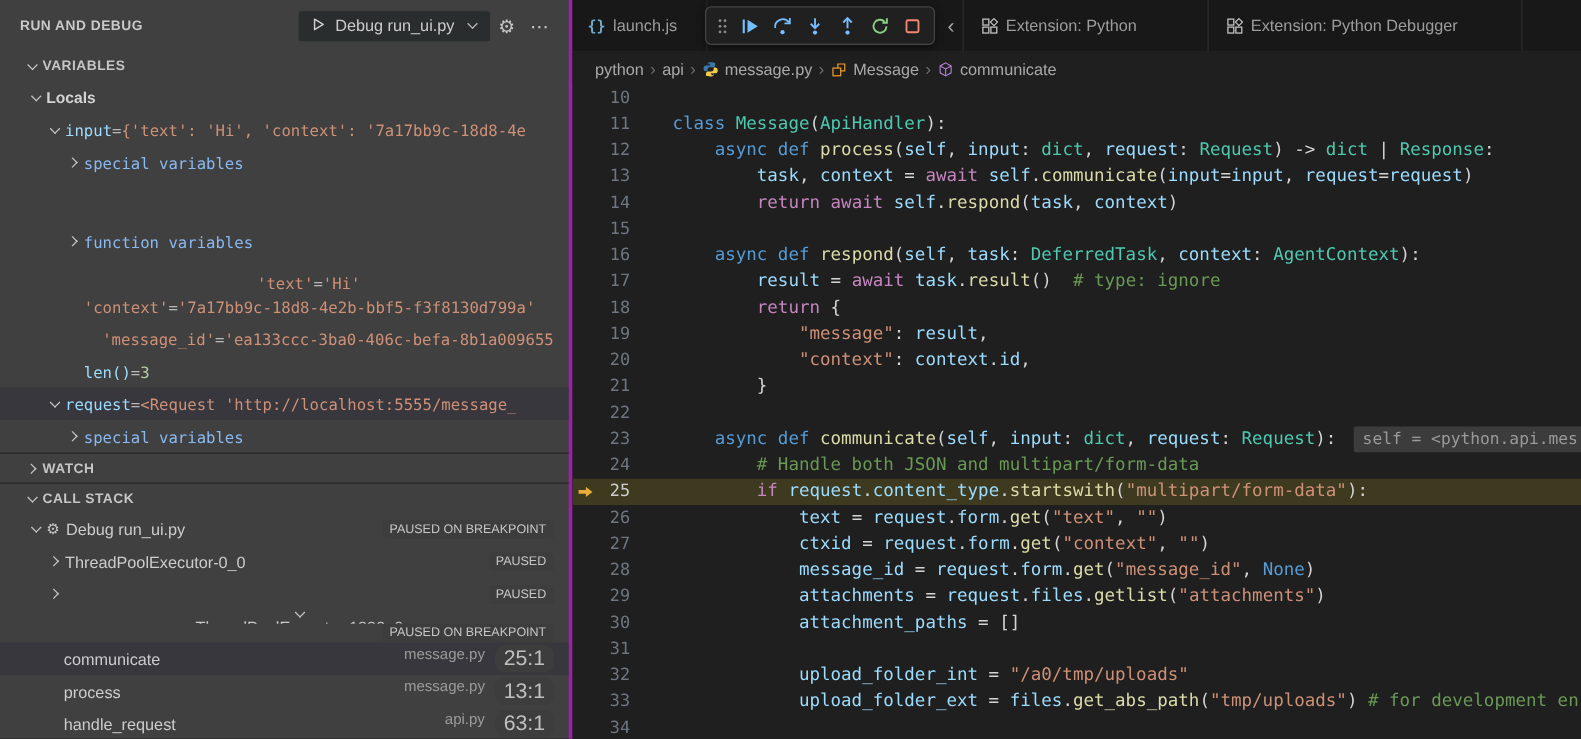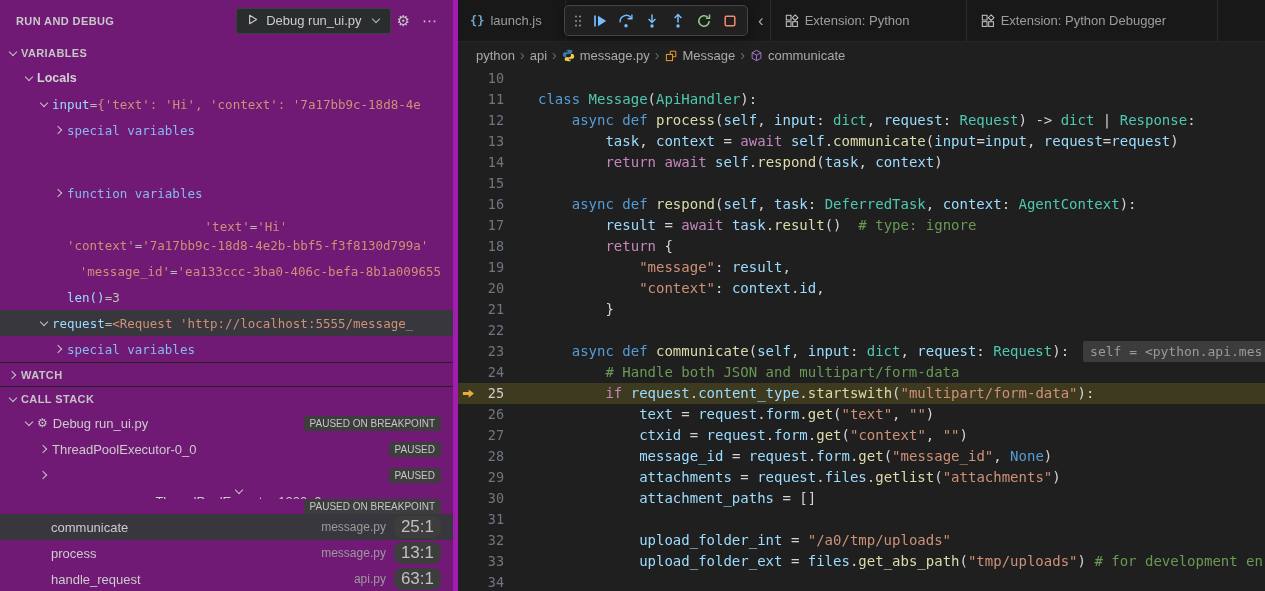--- a/index.html
+++ b/index.html
@@ -1,46 +1,46 @@
 <!DOCTYPE html>
 <html><head>
 <meta charset="utf-8">
 <style>
   *{box-sizing:border-box;margin:0;padding:0}
   html,body{width:1265px;height:591px;overflow:hidden}
   body{background:#1f1f1f;font-family:"Liberation Sans",sans-serif;color:#ccc;font-size:13px}
   .app{display:flex;width:1265px;height:591px}
 
   
-  .sidebar{width:458px;min-width:458px;background:#701a75;border-right:5px solid #a21caf;overflow:hidden}
+  .sidebar{width:458px;min-width:458px;background:#404040;border-right:3px solid #a21caf;overflow:hidden}
   .sidebar-header{height:41px;display:flex;align-items:center;padding:0 10px 0 16px}
   .sidebar-title{font-size:11px;font-weight:700;letter-spacing:.4px;color:#c9c9c9;white-space:nowrap}
   .launch-dropdown{display:flex;align-items:center;gap:7px;background:#2a2d2e;border:1px solid #3f3f3f;border-radius:3px;height:26px;padding:0 9px;color:#cccccc;margin-left:auto;cursor:pointer;white-space:nowrap}
   .dd-chev{width:10px;height:10px;display:inline-flex;align-items:center;justify-content:center;margin-left:2px}
   .dd-chev::before{content:'';width:5px;height:5px;border-right:1.3px solid #bbb;border-bottom:1.3px solid #bbb;transform:rotate(45deg);margin-top:-3px}
   .hdr-icon{color:#c5c5c5;font-size:15px;padding:0 6px;cursor:pointer}
-  .section-header{display:flex;align-items:center;height:24px;font-size:11px;font-weight:700;letter-spacing:.4px;color:#c5c5c5;padding-left:5px;cursor:pointer}
+  .section-header{display:flex;align-items:center;height:24px;font-size:11px;font-weight:700;letter-spacing:.4px;color:#c5c5c5;padding-left:18px;cursor:pointer}
   .section-header.bordered{border-top:1px solid #242424}
   .chev{width:16px;min-width:16px;height:16px;display:inline-flex;align-items:center;justify-content:center}
   .chev.down::before{content:'';width:5px;height:5px;border-right:1.3px solid #c5c5c5;border-bottom:1.3px solid #c5c5c5;transform:rotate(45deg);margin-top:-2px}
   .chev.right::before{content:'';width:5px;height:5px;border-right:1.3px solid #c5c5c5;border-bottom:1.3px solid #c5c5c5;transform:rotate(-45deg);margin-left:-2px}
   .chev.none::before{content:''}
   .trow{display:flex;align-items:center;height:26px;white-space:nowrap;overflow:hidden;cursor:pointer;padding-right:12px}
   .trow.selected{background:#37373d}
   .vtxt{font-family:"DejaVu Sans Mono","Liberation Mono",monospace;font-size:12.5px;display:flex;overflow:hidden}
   .v-scope{font-family:"Liberation Sans",sans-serif;font-weight:700;color:#d2d2d2;font-size:12.5px}
   .v-vname{color:#9CDCFE}
   .v-special{color:#8ab9f1}
   .v-eq{color:#b9b9b9}
   .v-vval{color:#CE9178}
   .v-strname{color:#CE9178}
   .v-num{color:#B5CEA8}
   .cs-ic{color:#c5c5c5;font-size:12px;margin-right:5px}
   .cs-label{color:#cccccc;font-size:13px;overflow:hidden;text-overflow:ellipsis}
-  .cs-right{margin-left:auto;display:flex;gap:8px;align-items:center;flex:none}
+  .cs-right{margin-left:auto;display:flex;gap:8px;align-items:flex-start;flex:none}
   .cs-file{color:#9b9b9b;font-size:12px}
   .cs-pos{background:#3d3d3d;color:#c0c0c0;font-size:17px;padding:1px 7px;border-radius:8px}
   .cs-badge{background:#3d3d3d;color:#c6c6c6;font-size:10px;padding:2px 6px;border-radius:3px;white-space:nowrap}
 
   
   .editor-col{flex:1;display:flex;flex-direction:column;overflow:hidden;background:#1f1f1f}
   .tabbar{position:relative;height:42px;background:#181818;display:flex;align-items:stretch;border-bottom:1px solid #252525;flex:none}
   .tab{display:flex;align-items:center;gap:6px;padding:0 12px;font-size:13px;color:#9d9d9d;white-space:nowrap;cursor:pointer}
   .tab.first{width:108px;min-width:108px;overflow:hidden;border-right:1px solid #252525}
   .tab.ext{border-left:1px solid #2b2b2b;padding:0 14px}

